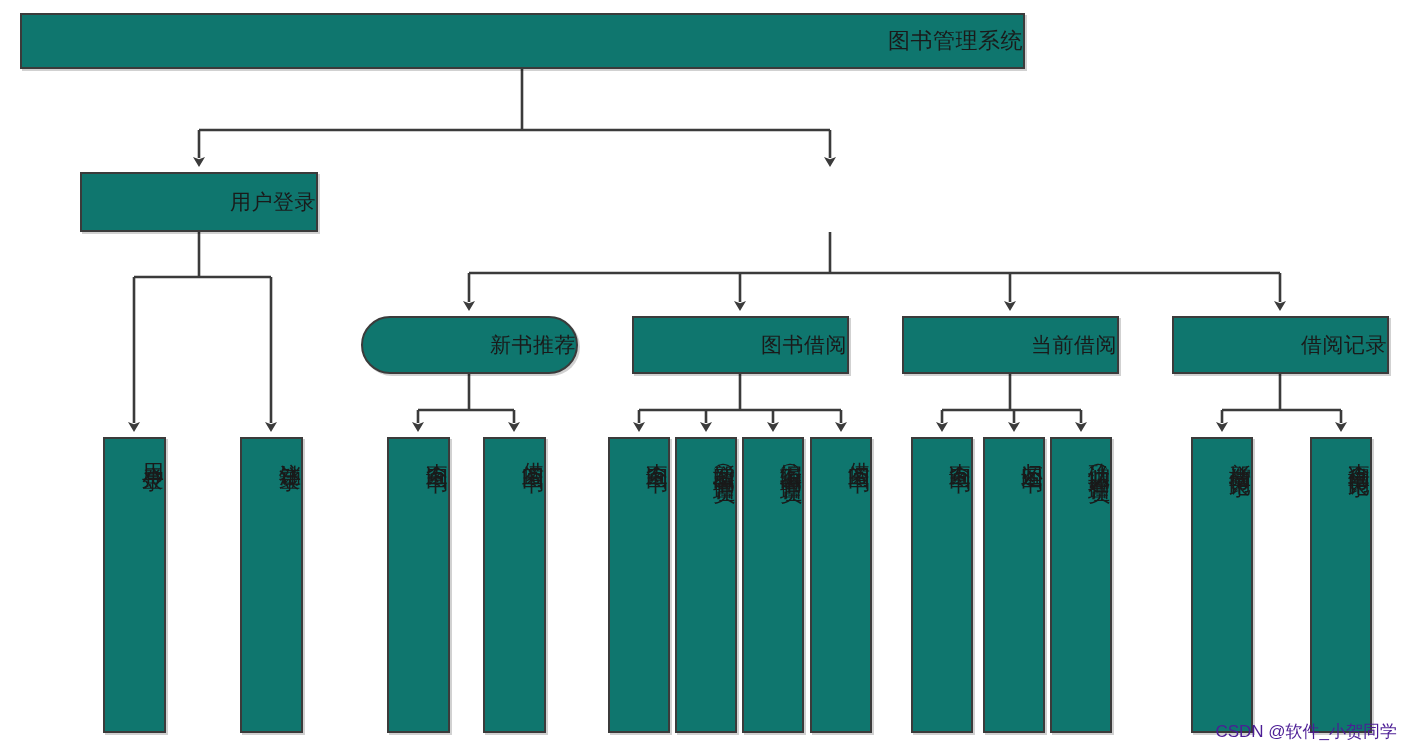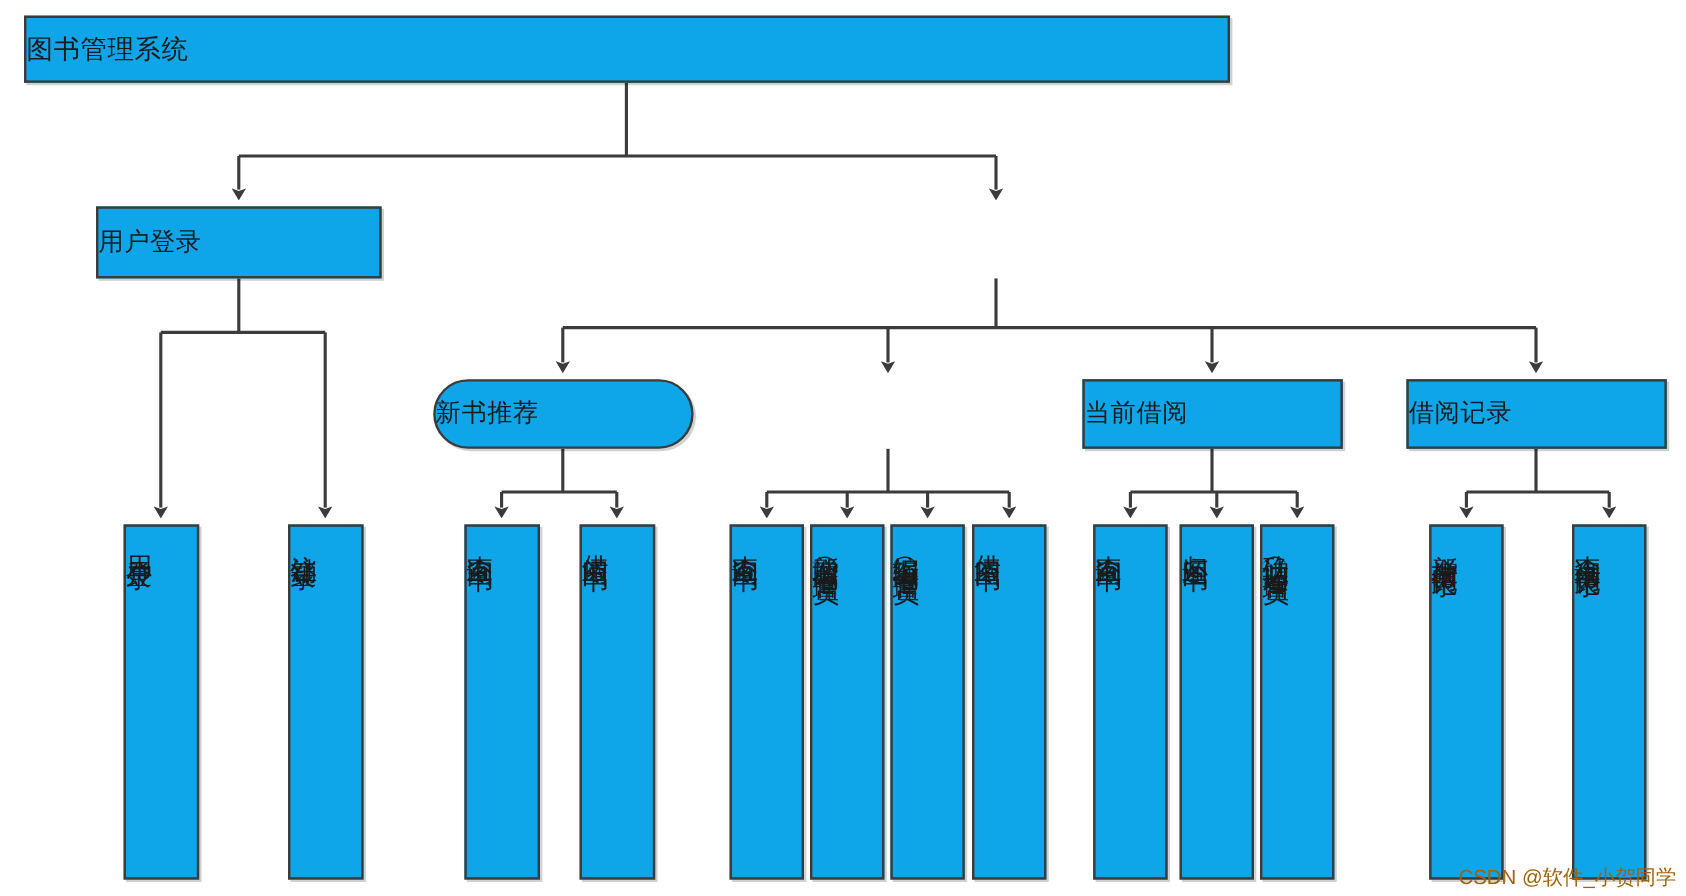--- a/index.html
+++ b/index.html
@@ -22,25 +22,26 @@
     left: 0;
     top: 0;
     width: 1405px;
     height: 747px;
     pointer-events: none;
   }
   .node {
     position: absolute;
     box-sizing: border-box;
     border: 2px solid #3b3b3b;
-    background: #0ea5e9;
+    background: #0f766e;
     display: flex;
     align-items: center;
-    justify-content: flex-start;
+    justify-content: flex-end;
     box-shadow: 2px 2px 0 rgba(0,0,0,0.18);
+    padding-left: 20px;
   }
   .node .label {
     color: #1a1a1a;
     line-height: 1.12;
     text-align: center;
     letter-spacing: 0.5px;
   }
   
   .node.h .label {
     font-size: 21px;
@@ -60,21 +61,21 @@
     font-size: 22px;
     letter-spacing: 3px;
     line-height: 1;
     white-space: nowrap;
   }
   #watermark {
     position: absolute;
     right: 8px;
     bottom: 4px;
     font-size: 17px;
-    color: #a16207;
+    color: #4c1d95;
     white-space: nowrap;
     user-select: none;
   }
 </style>
 </head>
 <body>
 
 <div id="canvas">
 
   <svg id="wires" viewBox="0 0 1405 747" xmlns="http://www.w3.org/2000/svg">
@@ -132,20 +133,23 @@
     <span class="label">图书管理系统</span>
   </div>
 
   <div class="node h" style="left:80px; top:172px; width:238px; height:60px;">
     <span class="label">用户登录</span>
   </div>
 
   <div class="node h" style="left:361px; top:316px; width:217px; height:58px;border-radius:29px;">
     <span class="label">新书推荐</span>
   </div>
+  <div class="node h" style="left:632px; top:316px; width:217px; height:58px;">
+    <span class="label">图书借阅</span>
+  </div>
   <div class="node h" style="left:902px; top:316px; width:217px; height:58px;">
     <span class="label">当前借阅</span>
   </div>
   <div class="node h" style="left:1172px; top:316px; width:217px; height:58px;">
     <span class="label">借阅记录</span>
   </div>
 
   <div class="node v" style="left:103px; top:437px; width:63px; height:296px;">
     <span class="label">用户登录</span>
   </div>

